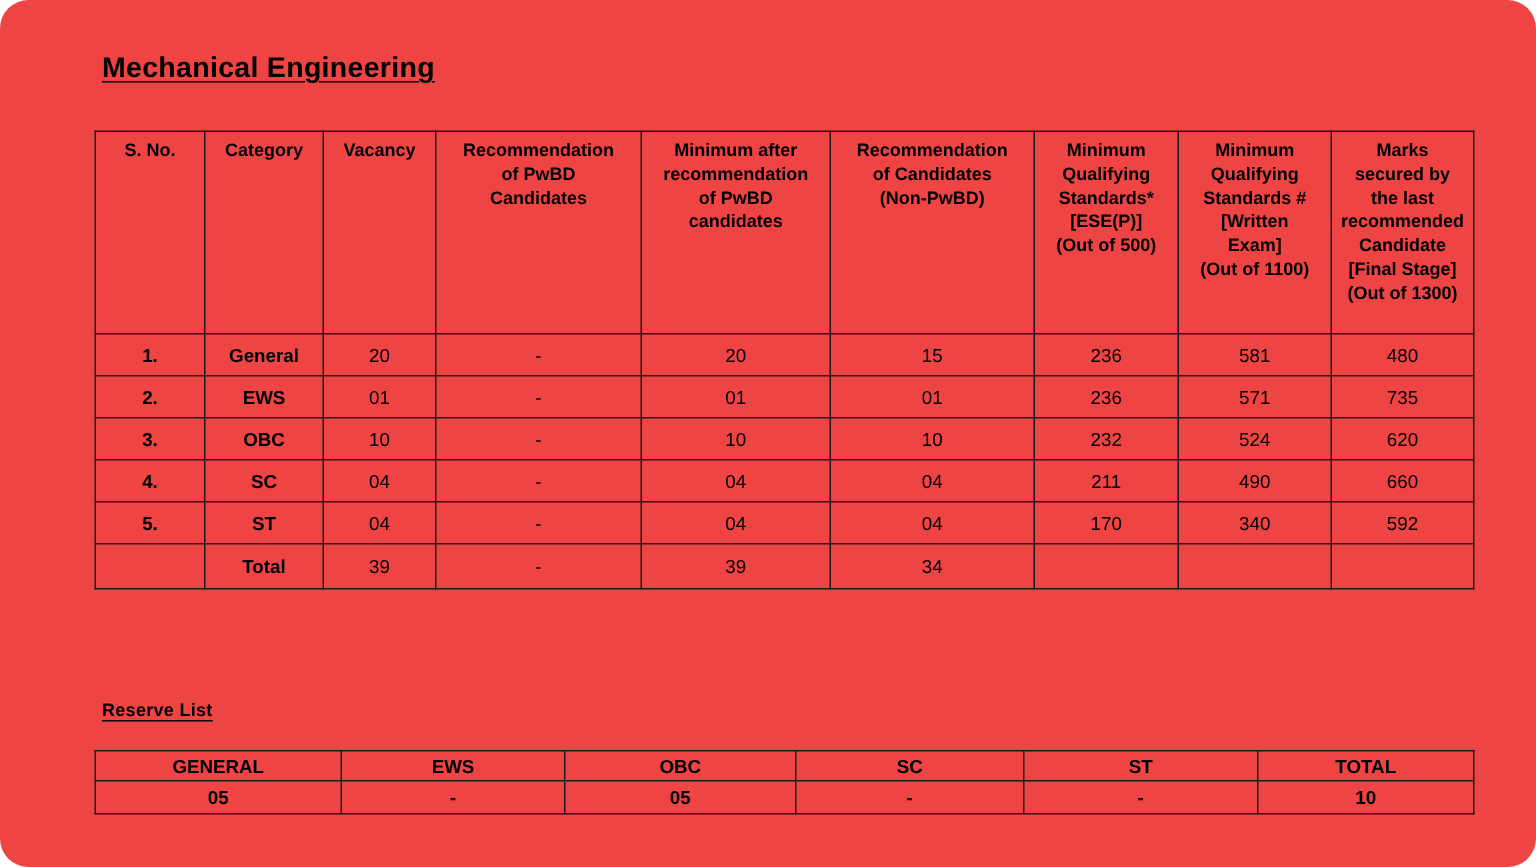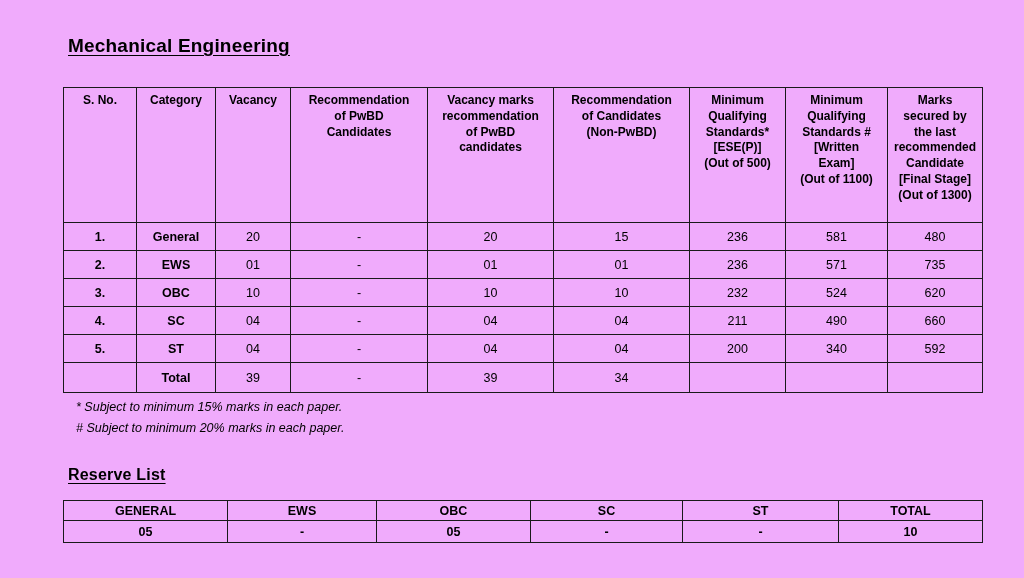--- a/index.html
+++ b/index.html
@@ -6,33 +6,34 @@
   html, body { margin: 0; padding: 0; }
   body {
     width: 1024px; height: 578px;
     background: #ffffff;
     font-family: "Liberation Sans", sans-serif;
     color: #000;
   }
   .page {
     position: relative;
     width: 1024px; height: 578px;
-    background: #f0abfc;
+    background: #ef4444;
     overflow: hidden;
+    border-radius: 19px;
   }
   .section-title {
     position: absolute;
     left: 68px;
     font-weight: bold;
     text-decoration: underline;
     text-underline-offset: 3px;
     letter-spacing: 0.2px;
   }
   .title-main { top: 35px; font-size: 19px; }
-  .title-reserve { top: 466px; font-size: 16px; }
+  .title-reserve { top: 466px; font-size: 12px; }
 
   table {
     border-collapse: collapse;
     table-layout: fixed;
     position: absolute;
   }
   td {
     border: 1px solid #1a1a1a;
     text-align: center;
     overflow: hidden;
@@ -90,21 +91,21 @@
         <col style="width:95px">
     </colgroup>
     <tbody>
       <tr class="hdr-row">
         <td>S. No.</td>
         <td>Category</td>
         <td>Vacancy</td>
         <td>Recommendation
 of PwBD
 Candidates</td>
-        <td>Vacancy marks
+        <td>Minimum after
 recommendation
 of PwBD
 candidates</td>
         <td>Recommendation
 of Candidates
 (Non-PwBD)</td>
         <td>Minimum
 Qualifying
 Standards*
 [ESE(P)]
@@ -167,42 +168,38 @@
         <td>490</td>
         <td>660</td>
       </tr>
       <tr class="data-row">
         <td>5.</td>
         <td>ST</td>
         <td>04</td>
         <td>-</td>
         <td>04</td>
         <td>04</td>
-        <td>200</td>
+        <td>170</td>
         <td>340</td>
         <td>592</td>
       </tr>
       <tr class="data-row total-row">
         <td></td>
         <td>Total</td>
         <td>39</td>
         <td>-</td>
         <td>39</td>
         <td>34</td>
         <td></td>
         <td></td>
         <td></td>
       </tr>
     </tbody>
   </table>
 
-  <div class="footnotes">
-    <div>* Subject to minimum 15% marks in each paper.</div>
-    <div># Subject to minimum 20% marks in each paper.</div>
-  </div>
 
   <div class="section-title title-reserve">Reserve List</div>
 
   <table class="reserve-table">
     <colgroup>
       <col style="width:164px">
         <col style="width:149px">
         <col style="width:154px">
       <col style="width:152px">
         <col style="width:156px">

